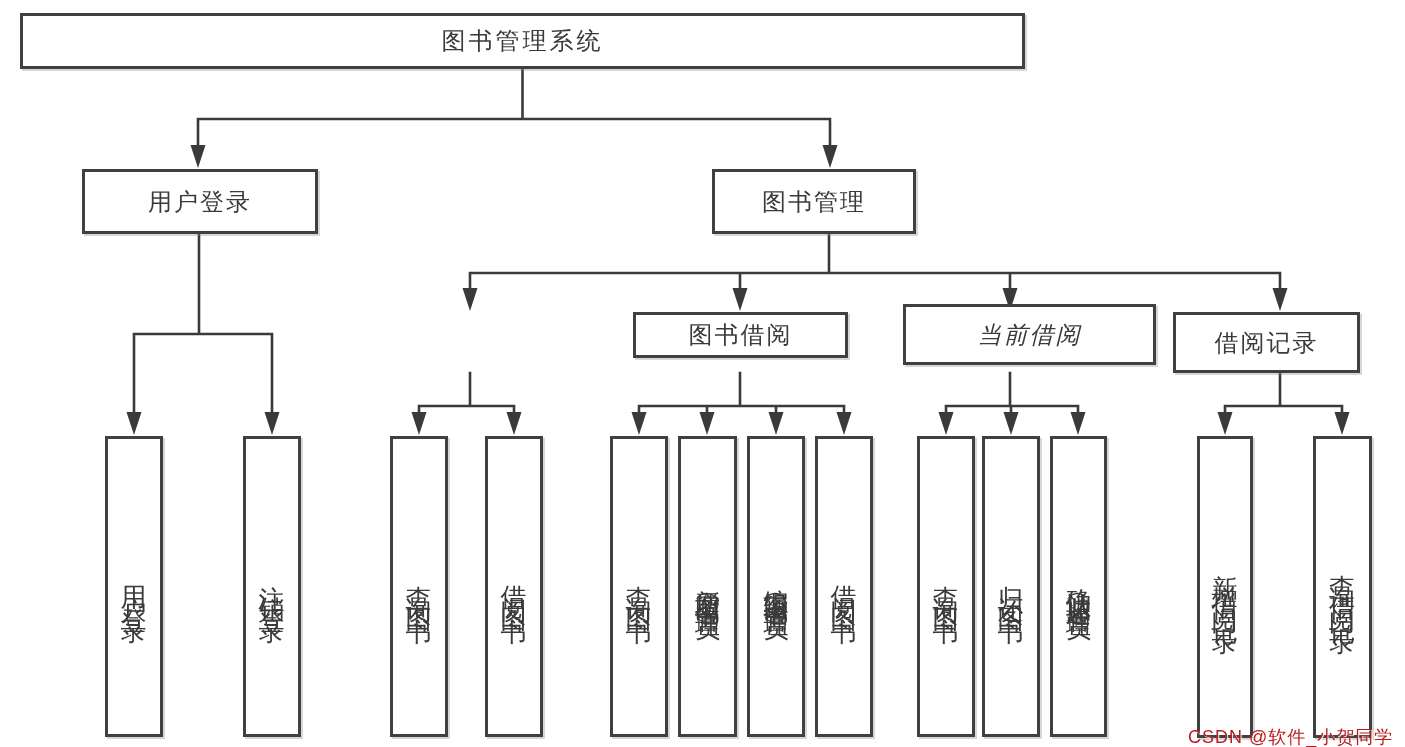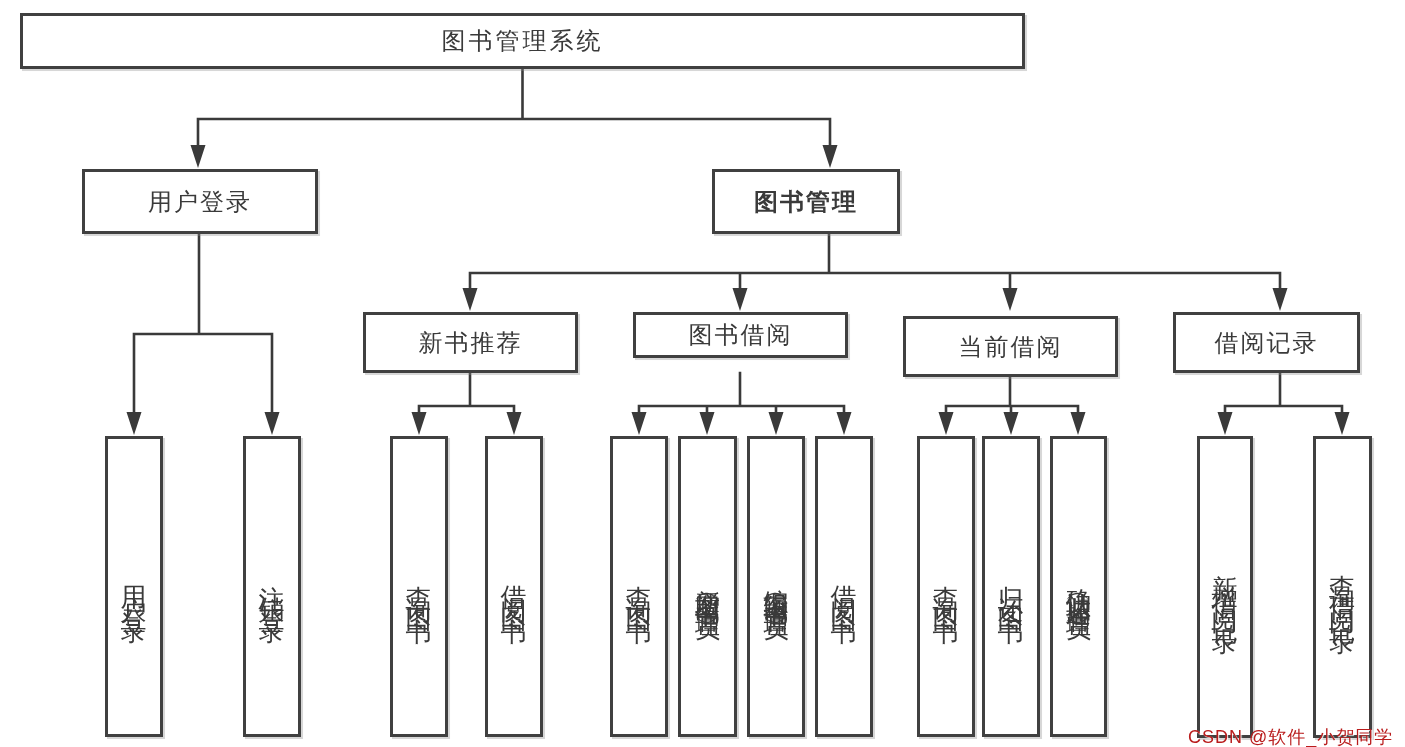--- a/index.html
+++ b/index.html
@@ -91,25 +91,24 @@
          M946 435 L938.5 412 L953.5 412 Z
          M1011 435 L1003.5 412 L1018.5 412 Z
          M1078 435 L1070.5 412 L1085.5 412 Z
          M1225 435 L1217.5 412 L1232.5 412 Z
          M1342 435 L1334.5 412 L1349.5 412 Z"></path>
   </svg>
 
   <div class="box hbox root-box" style="left:20px; top:13px; width:1005px; height:56px;">图书管理系统</div>
 
   <div class="box hbox" style="left:82px; top:169px; width:236px; height:65px;">用户登录</div>
-  <div class="box hbox" style="left:712px; top:169px; width:188px; height:65px;font-weight:bold;">图书管理</div>
+  <div class="box hbox" style="left:712px; top:169px; width:204px; height:65px;">图书管理</div>
 
-  <div class="box hbox" style="left:363px; top:312px; width:215px; height:61px;">新书推荐</div>
   <div class="box hbox" style="left:633px; top:312px; width:215px; height:46px;">图书借阅</div>
-  <div class="box hbox" style="left:903px; top:316px; width:215px; height:61px;">当前借阅</div>
+  <div class="box hbox" style="left:903px; top:304px; width:253px; height:61px;font-style:italic;">当前借阅</div>
   <div class="box hbox" style="left:1173px; top:312px; width:187px; height:61px;">借阅记录</div>
 
   <div class="box vbox" style="left:105px; top:436px; width:58px; height:301px;">用户登录</div>
   <div class="box vbox" style="left:243px; top:436px; width:58px; height:301px;">注销登录</div>
 
   <div class="box vbox" style="left:390px; top:436px; width:58px; height:301px;">查询图书</div>
   <div class="box vbox" style="left:485px; top:436px; width:58px; height:301px;">借阅图书</div>
 
   <div class="box vbox" style="left:610px; top:436px; width:58px; height:301px;">查询图书</div>
   <div class="box vbox tight" style="left:678px; top:436px; width:59px; height:301px;">新增图书（管理员）</div>

